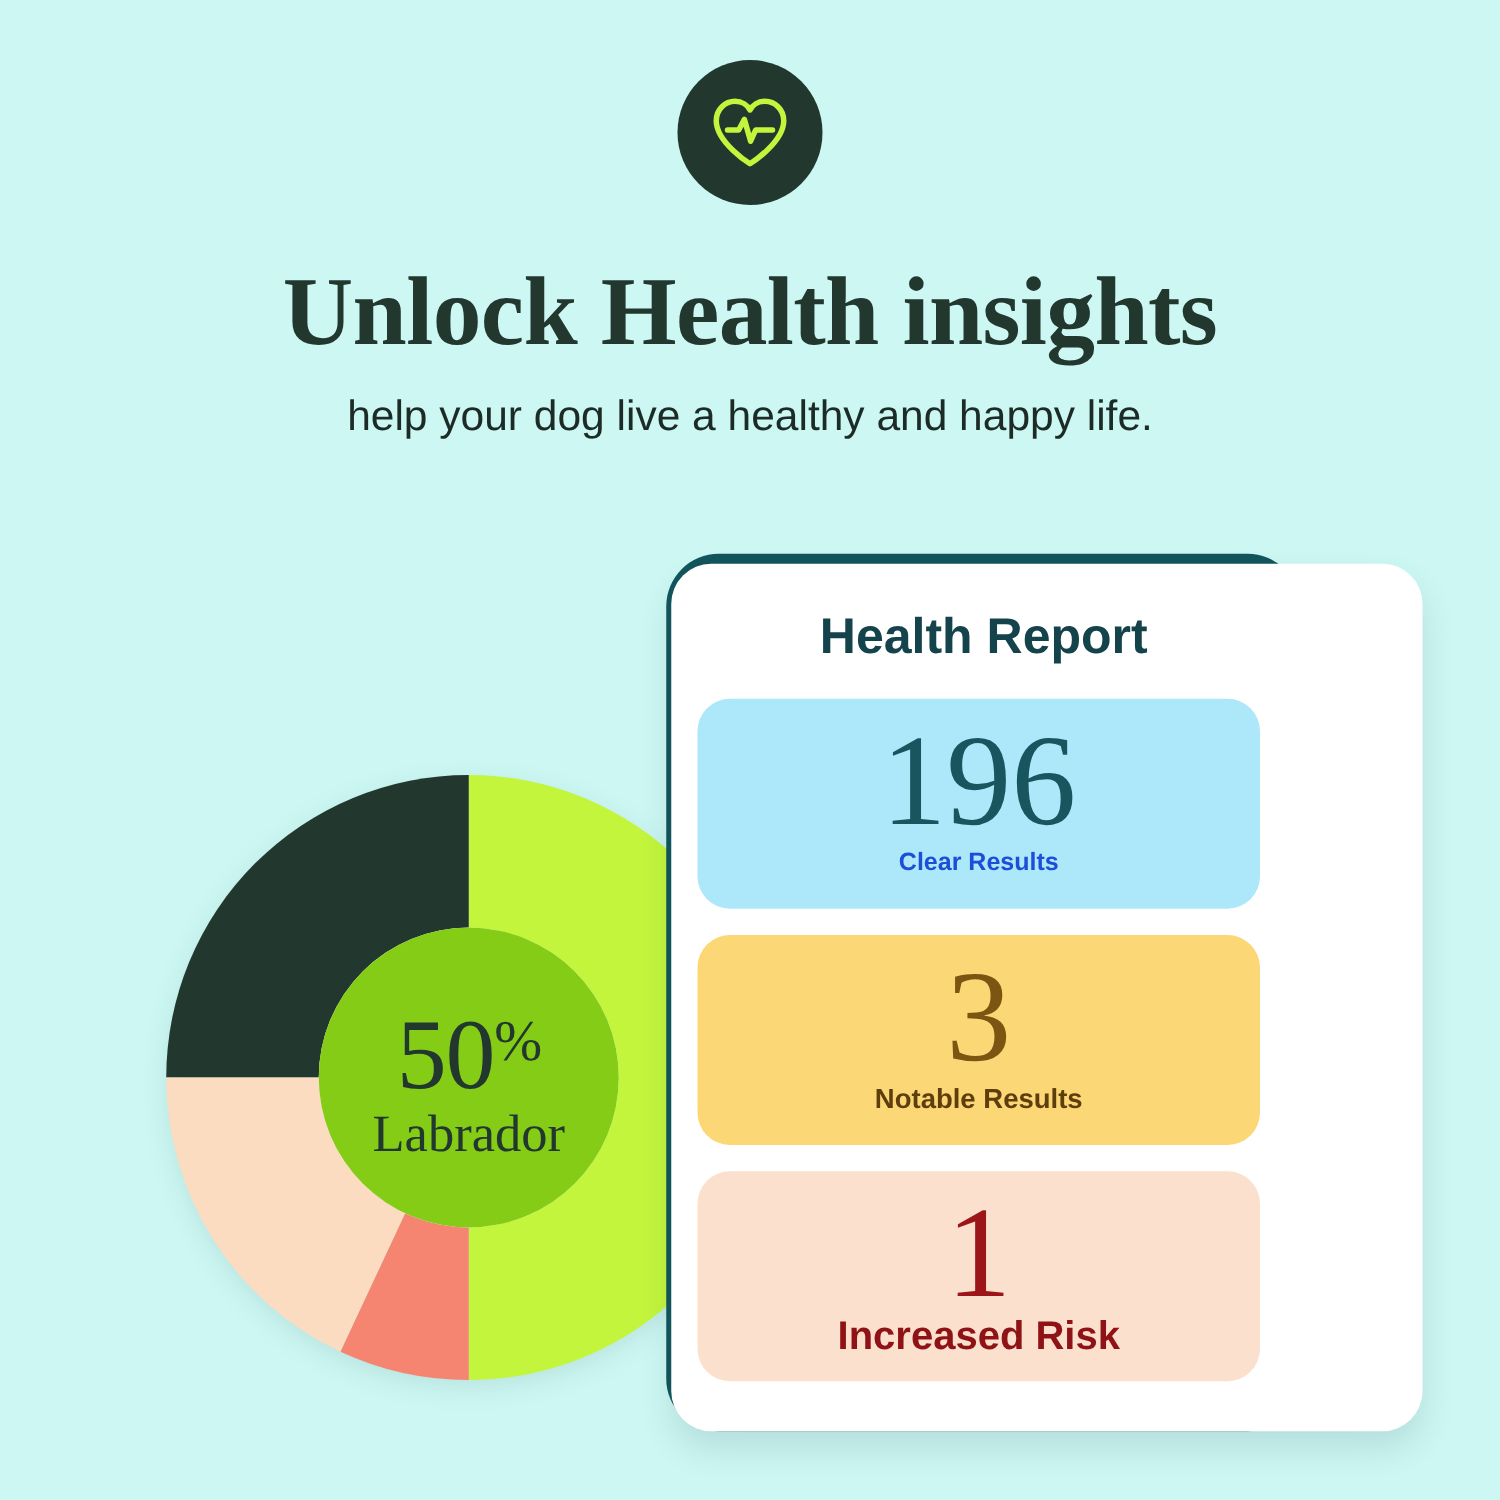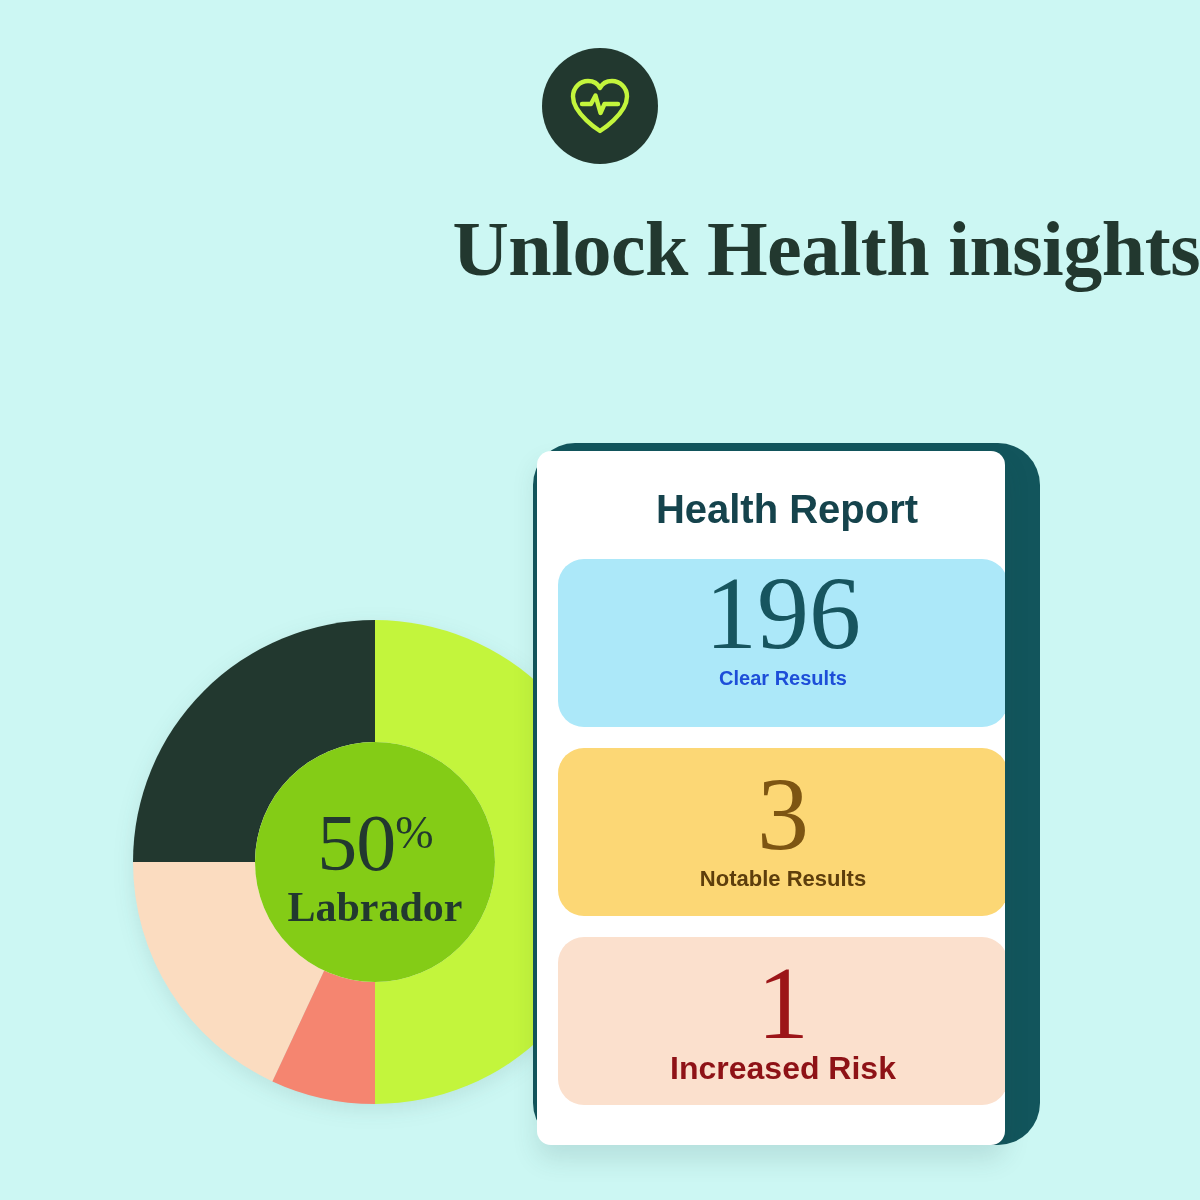--- a/index.html
+++ b/index.html
@@ -35,21 +35,21 @@
     align-items: center;
     justify-content: center;
   }
   .logo-badge svg { display: block; }
 
   .headline {
     position: absolute;
     left: 0;
     top: 206px;
     width: 1200px;
-    text-align: right;
+    text-align: center;
     font-family: "Liberation Serif", "DejaVu Serif", serif;
     font-size: 78px;
     line-height: 86px;
     font-weight: 700;
     letter-spacing: -0.5px;
     color: #22382f;
     white-space: nowrap;
   }
 
   .subhead {
@@ -98,41 +98,41 @@
     font-size: 80px;
     line-height: 74px;
     font-weight: 400;
     letter-spacing: -1px;
     margin-top: 2px;
   }
   .donut-pct .sym { font-size: 46px; vertical-align: 22px; }
   .donut-breed {
     font-size: 42px;
     line-height: 46px;
-    font-weight: 700;
+    font-weight: 400;
     margin-top: 4px;
   }
 
   
   .device-outline {
     position: absolute;
     left: 533px;
     top: 443px;
     width: 507px;
     height: 702px;
     border-radius: 42px;
     background: #12555c;
   }
   .device {
     position: absolute;
     left: 537px;
     top: 451px;
-    width: 468px;
+    width: 601px;
     height: 694px;
-    border-radius: 14px;
+    border-radius: 32px;
     background: #ffffff;
     box-shadow: 0 14px 26px rgba(30,70,70,0.13);
     overflow: hidden;
   }
   .report-title {
     position: absolute;
     left: 0;
     top: 35px;
     width: 500px;
     text-align: center;
@@ -159,21 +159,21 @@
     font-family: "Liberation Sans", sans-serif;
     font-weight: 700;
     display: block;
   }
 
   .stat-clear {
     top: 108px;
     height: 168px;
     background: #ace8f9;
   }
-  .stat-clear .num { font-size: 104px; line-height: 108px; color: #17555f; }
+  .stat-clear .num { font-size: 104px; line-height: 108px; color: #17555f; padding-top: 12px; }
   .stat-clear .lbl { font-size: 20px; line-height: 30px; color: #1d4ed8; margin-top: -4px; }
 
   .stat-notable {
     top: 297px;
     height: 168px;
     background: #fcd775;
   }
   .stat-notable .num { font-size: 104px; line-height: 108px; color: #7d5512; padding-top: 12px; }
   .stat-notable .lbl { font-size: 22px; line-height: 30px; color: #5d3e0c; margin-top: -4px; }
 
@@ -193,20 +193,21 @@
   <div class="logo-badge">
     <svg width="62" height="58" viewBox="0 0 62 58" aria-hidden="true">
       <path d="M31 54 C31 54 4 37 4 19.5 C4 10.4 11.2 4 19 4 C24.4 4 29 7 31 11 C33 7 37.6 4 43 4 C50.8 4 58 10.4 58 19.5 C58 37 31 54 31 54 Z" fill="none" stroke="#c3f53c" stroke-width="4.4" stroke-linejoin="round"></path>
       <path d="M13 27 H22 L26.5 18.5 L31.5 36 L35.5 27 H49" fill="none" stroke="#c3f53c" stroke-width="4.4" stroke-linecap="round" stroke-linejoin="round"></path>
     </svg>
   </div>
 
   <div class="headline">Unlock Health insights</div>
 
   <div class="subhead">
+    <span class="line">help your dog live a healthy and happy life.</span>
   </div>
 
   <div class="donut-wrap">
     <svg width="484" height="484" viewBox="0 0 484 484">
 
       <path d="M242 242 L242 0 A242 242 0 0 1 242 484 Z" fill="#c3f53c"></path>
 
       <path d="M242 242 L0 242 A242 242 0 0 1 242 0 Z" fill="#22382f"></path>
 
       <path d="M242 242 L0 242 A242 242 0 0 0 344.8 461.4 Z" fill="#fbdcc0" transform="rotate(180 242 242) scale(1)" style="display:none"></path>

